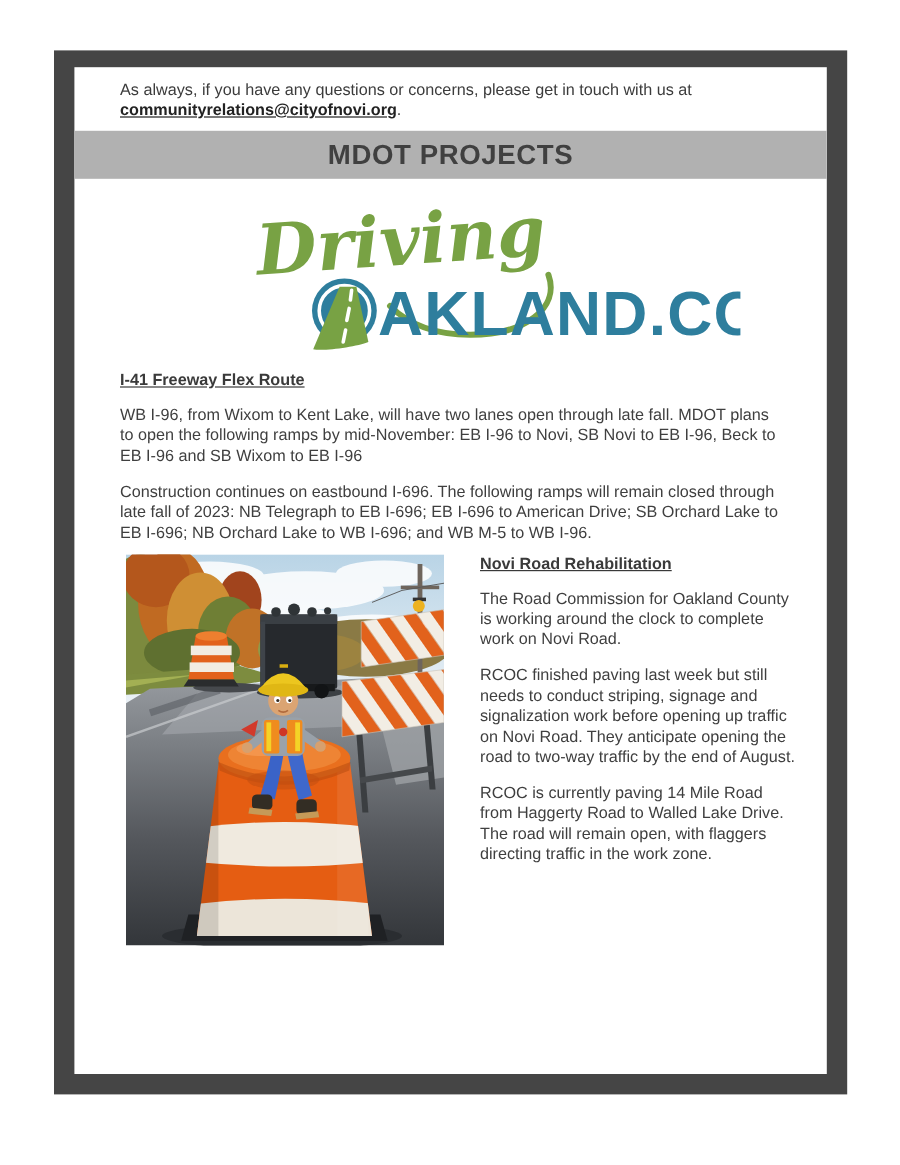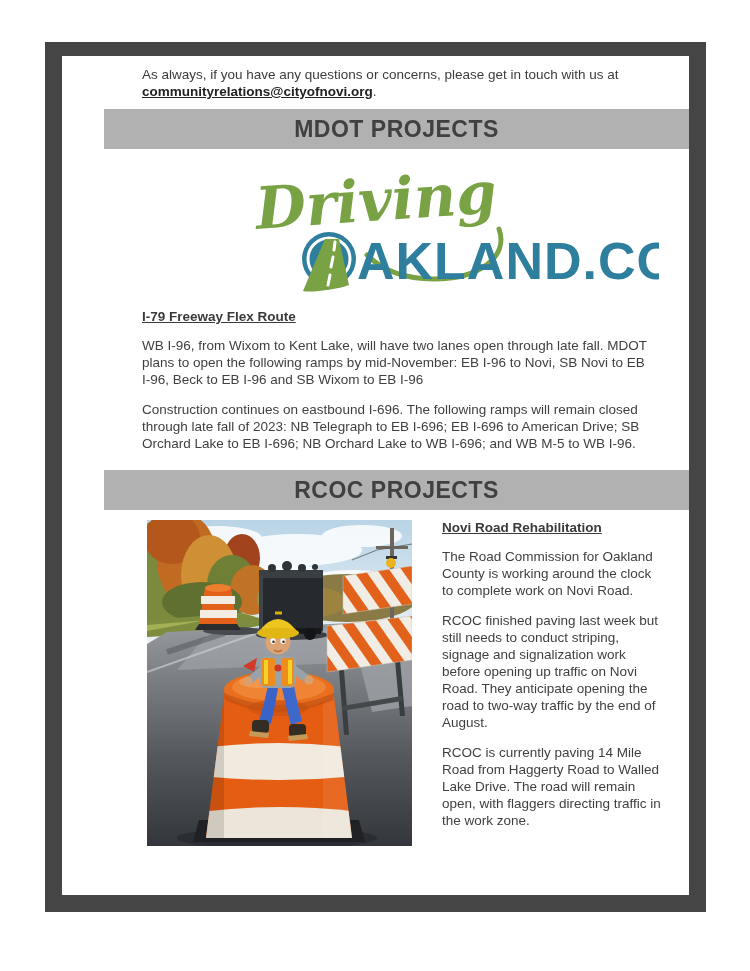--- a/index.html
+++ b/index.html
@@ -1,18 +1,18 @@
 <!DOCTYPE html>
 <html><head>
 <meta charset="utf-8">
 <style>
   html,body{margin:0;padding:0;background:#ffffff;}
   body{width:750px;height:971px;position:relative;font-family:"Liberation Sans",sans-serif;color:#3f3f3f;}
   .frame{position:absolute;left:45px;top:42px;width:661px;height:870px;background:#454545;box-sizing:border-box;padding:14px 17px 17px 17px;}
-  .inner{background:#ffffff;width:100%;height:100%;overflow:hidden;box-sizing:border-box;padding-left:42px;}
+  .inner{background:#ffffff;width:100%;height:100%;overflow:hidden;box-sizing:border-box;}
   .intro{margin:0;padding:10px 38px 0 38px;font-size:13.5px;line-height:17px;color:#3c3c3c;}
   .email{color:#222;font-weight:bold;text-decoration:underline;cursor:pointer;}
   .banner{margin-top:9px;height:40px;background:#b1b1b1;text-align:center;line-height:40px;
           font-size:23px;font-weight:bold;color:#404040;letter-spacing:.5px;}
   .banner.rcoc{margin-top:18px;}
   .logo-wrap{position:relative;height:128px;margin:18px 0 6px 0;}
   .logo-wrap svg{position:absolute;left:95px;top:0;}
   .content{padding:0 38px;}
   h3.sec{font-size:13.5px;font-weight:bold;text-decoration:underline;margin:14px 0 0 0;color:#3a3a3a;}
   p.body{font-size:13.5px;line-height:17px;margin:13px 0 0 0;max-width:592px;}
@@ -47,26 +47,25 @@
           <circle cx="130" cy="92" r="21" fill="none" stroke="#ffffff" stroke-width="3"></circle>
           <path d="M104,124 L126,72 L140,72 L150,118 C140,122 112,126 104,124 Z" fill="#78a244"></path>
           <path d="M129,118 L131,108 M132,100 L134,90 M135,83 L136,75" stroke="#ffffff" stroke-width="3" stroke-linecap="round" fill="none"></path>
         </g>
 
         <text x="158" y="112" font-family="Liberation Sans, sans-serif" font-weight="bold" font-size="52" fill="#2e7e9d" letter-spacing="1">AKLAND.COM</text>
       </svg>
     </div>
 
     <div class="content">
-      <h3 class="sec">I-79 Freeway Flex Route</h3>
+      <h3 class="sec">I-41 Freeway Flex Route</h3>
       <p class="body">WB I-96, from Wixom to Kent Lake, will have two lanes open through late fall. MDOT plans to open the following ramps by mid-November: EB I-96 to Novi, SB Novi to EB I-96, Beck to EB I-96 and SB Wixom to EB I-96</p>
       <p class="body">Construction continues on eastbound I-696. The following ramps will remain closed through late fall of 2023: NB Telegraph to EB I-696; EB I-696 to American Drive; SB Orchard Lake to EB I-696; NB Orchard Lake to WB I-696; and WB M-5 to WB I-96.</p>
     </div>
 
-    <div class="banner rcoc">RCOC PROJECTS</div>
 
     <div class="two-col">
 
       <svg class="photo" viewBox="0 0 265 326">
         <defs>
           <linearGradient id="sky" x1="0" y1="0" x2="0" y2="1">
             <stop offset="0" stop-color="#b9d4e6"></stop>
               <stop offset="1" stop-color="#eef3f7"></stop>
           </linearGradient>
           <linearGradient id="roadGrad" x1="0" y1="0" x2="0" y2="1">

